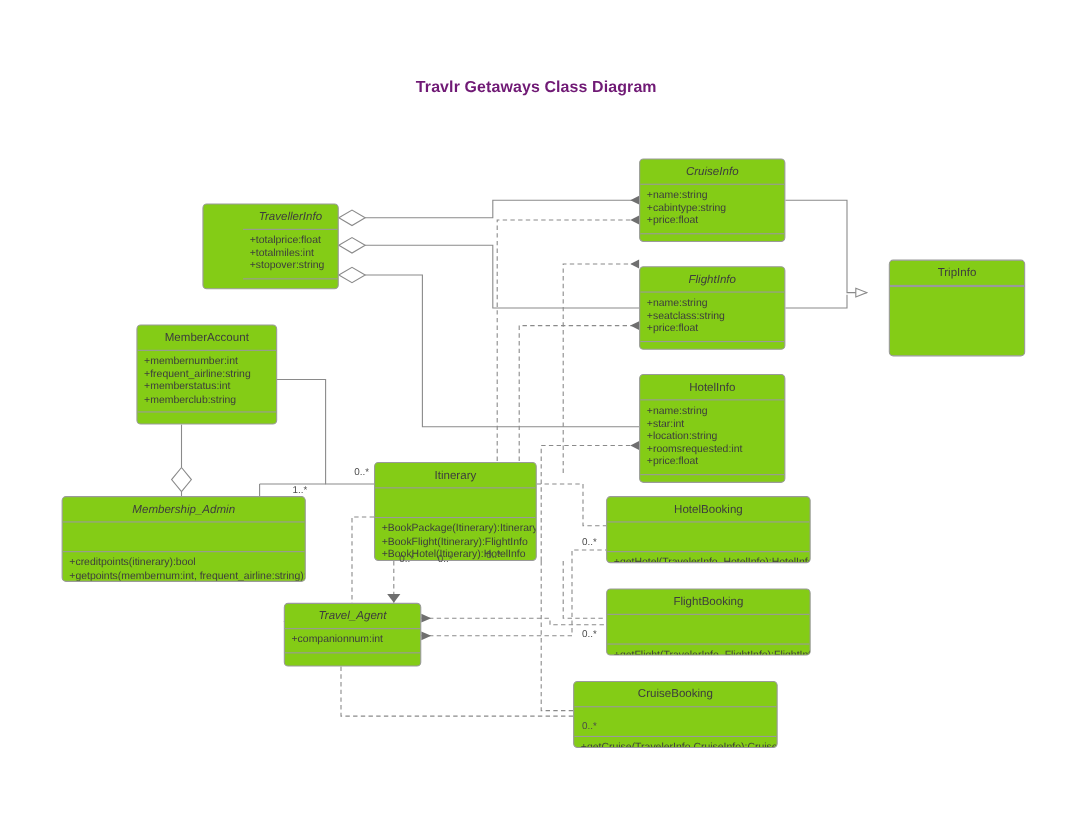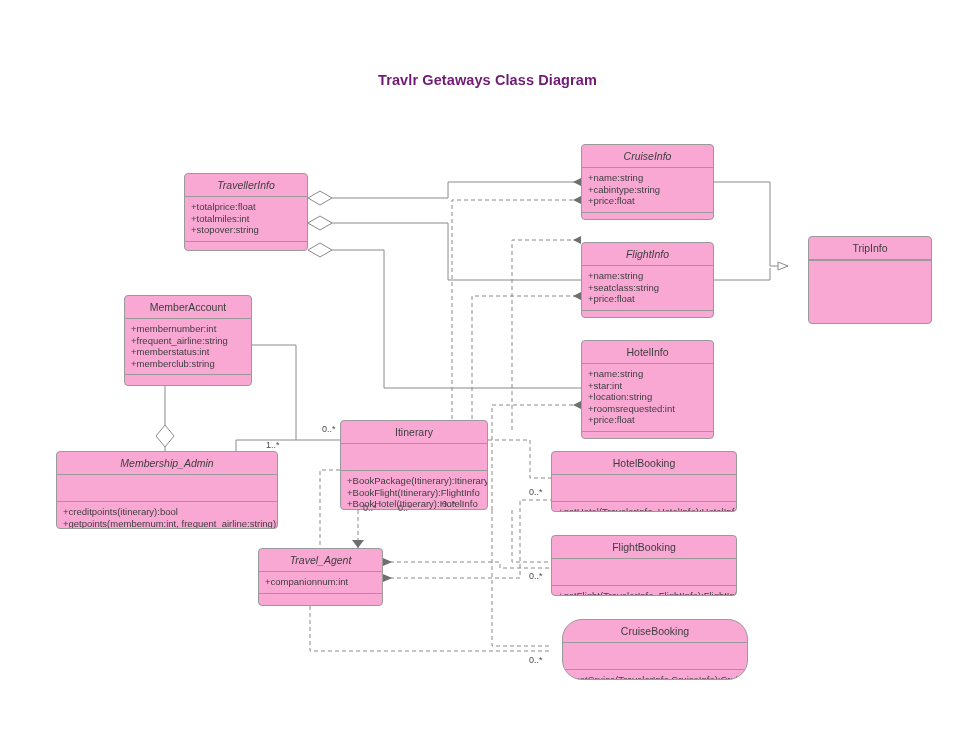--- a/index.html
+++ b/index.html
@@ -34,21 +34,21 @@
     top: 72px;
     text-align: center;
     font-size: 14.5px;
     font-weight: bold;
     color: #701a75;
     letter-spacing: 0.1px;
   }
   .umlclass {
     position: absolute;
     box-sizing: border-box;
-    background: #f9a8d4;
+    background: #84cc16;
     border: 1px solid #9a9a9a;
     border-radius: 4px;
     overflow: hidden;
   }
   .cls-name {
     text-align: center;
     font-size: 10.5px;
     padding: 5px 4px 5px 4px;
     color: #3d3d3d;
     white-space: nowrap;
@@ -153,21 +153,21 @@
 
       <path d="M573,200 L581,196 L581,204 z" fill="#6f6f6f" stroke="none"></path>
       <path d="M573,296 L581,292 L581,300 z" fill="#6f6f6f" stroke="none"></path>
       <path d="M573,405 L581,401 L581,409 z" fill="#6f6f6f" stroke="none"></path>
       <path d="M573,240 L581,236 L581,244 z" fill="#6f6f6f" stroke="none"></path>
       <path d="M573,182 L581,178 L581,186 z" fill="#6f6f6f" stroke="none"></path>
     </g>
   </svg>
 
   <div id="class-container">
-      <div class="umlclass" style="left: 184px; top: 173px; width: 124px; height: 78px;">
+      <div class="umlclass" style="left: 184px; top: 185px; width: 124px; height: 78px; padding-left: 36px;">
         <div class="cls-name italic">TravellerInfo</div>
         <div class="cls-sep"></div>
         <div class="cls-comp">
           <div>+totalprice:float</div>
           <div>+totalmiles:int</div>
           <div>+stopover:string</div>
         </div>
         <div class="cls-sep"></div>
         <div class="cls-comp empty"></div>
       </div>
@@ -266,21 +266,21 @@
       </div>
       <div class="umlclass" style="left: 551px; top: 535px; width: 186px; height: 61px;">
         <div class="cls-name">FlightBooking</div>
         <div class="cls-sep"></div>
         <div class="cls-comp empty"></div>
         <div class="cls-sep"></div>
         <div class="cls-comp">
           <div>+getFlight(TravelerInfo, FlightInfo):FlightInfo</div>
         </div>
       </div>
-      <div class="umlclass" style="left: 562px; top: 619px; width: 186px; height: 61px; border-radius: 20px;">
+      <div class="umlclass" style="left: 521px; top: 619px; width: 186px; height: 61px;">
         <div class="cls-name">CruiseBooking</div>
         <div class="cls-sep"></div>
         <div class="cls-comp empty"></div>
         <div class="cls-sep"></div>
         <div class="cls-comp">
           <div>+getCruise(TravelerInfo,CruiseInfo):CruiseInfo</div>
         </div>
       </div>
     </div>
   <div id="mult-container">

